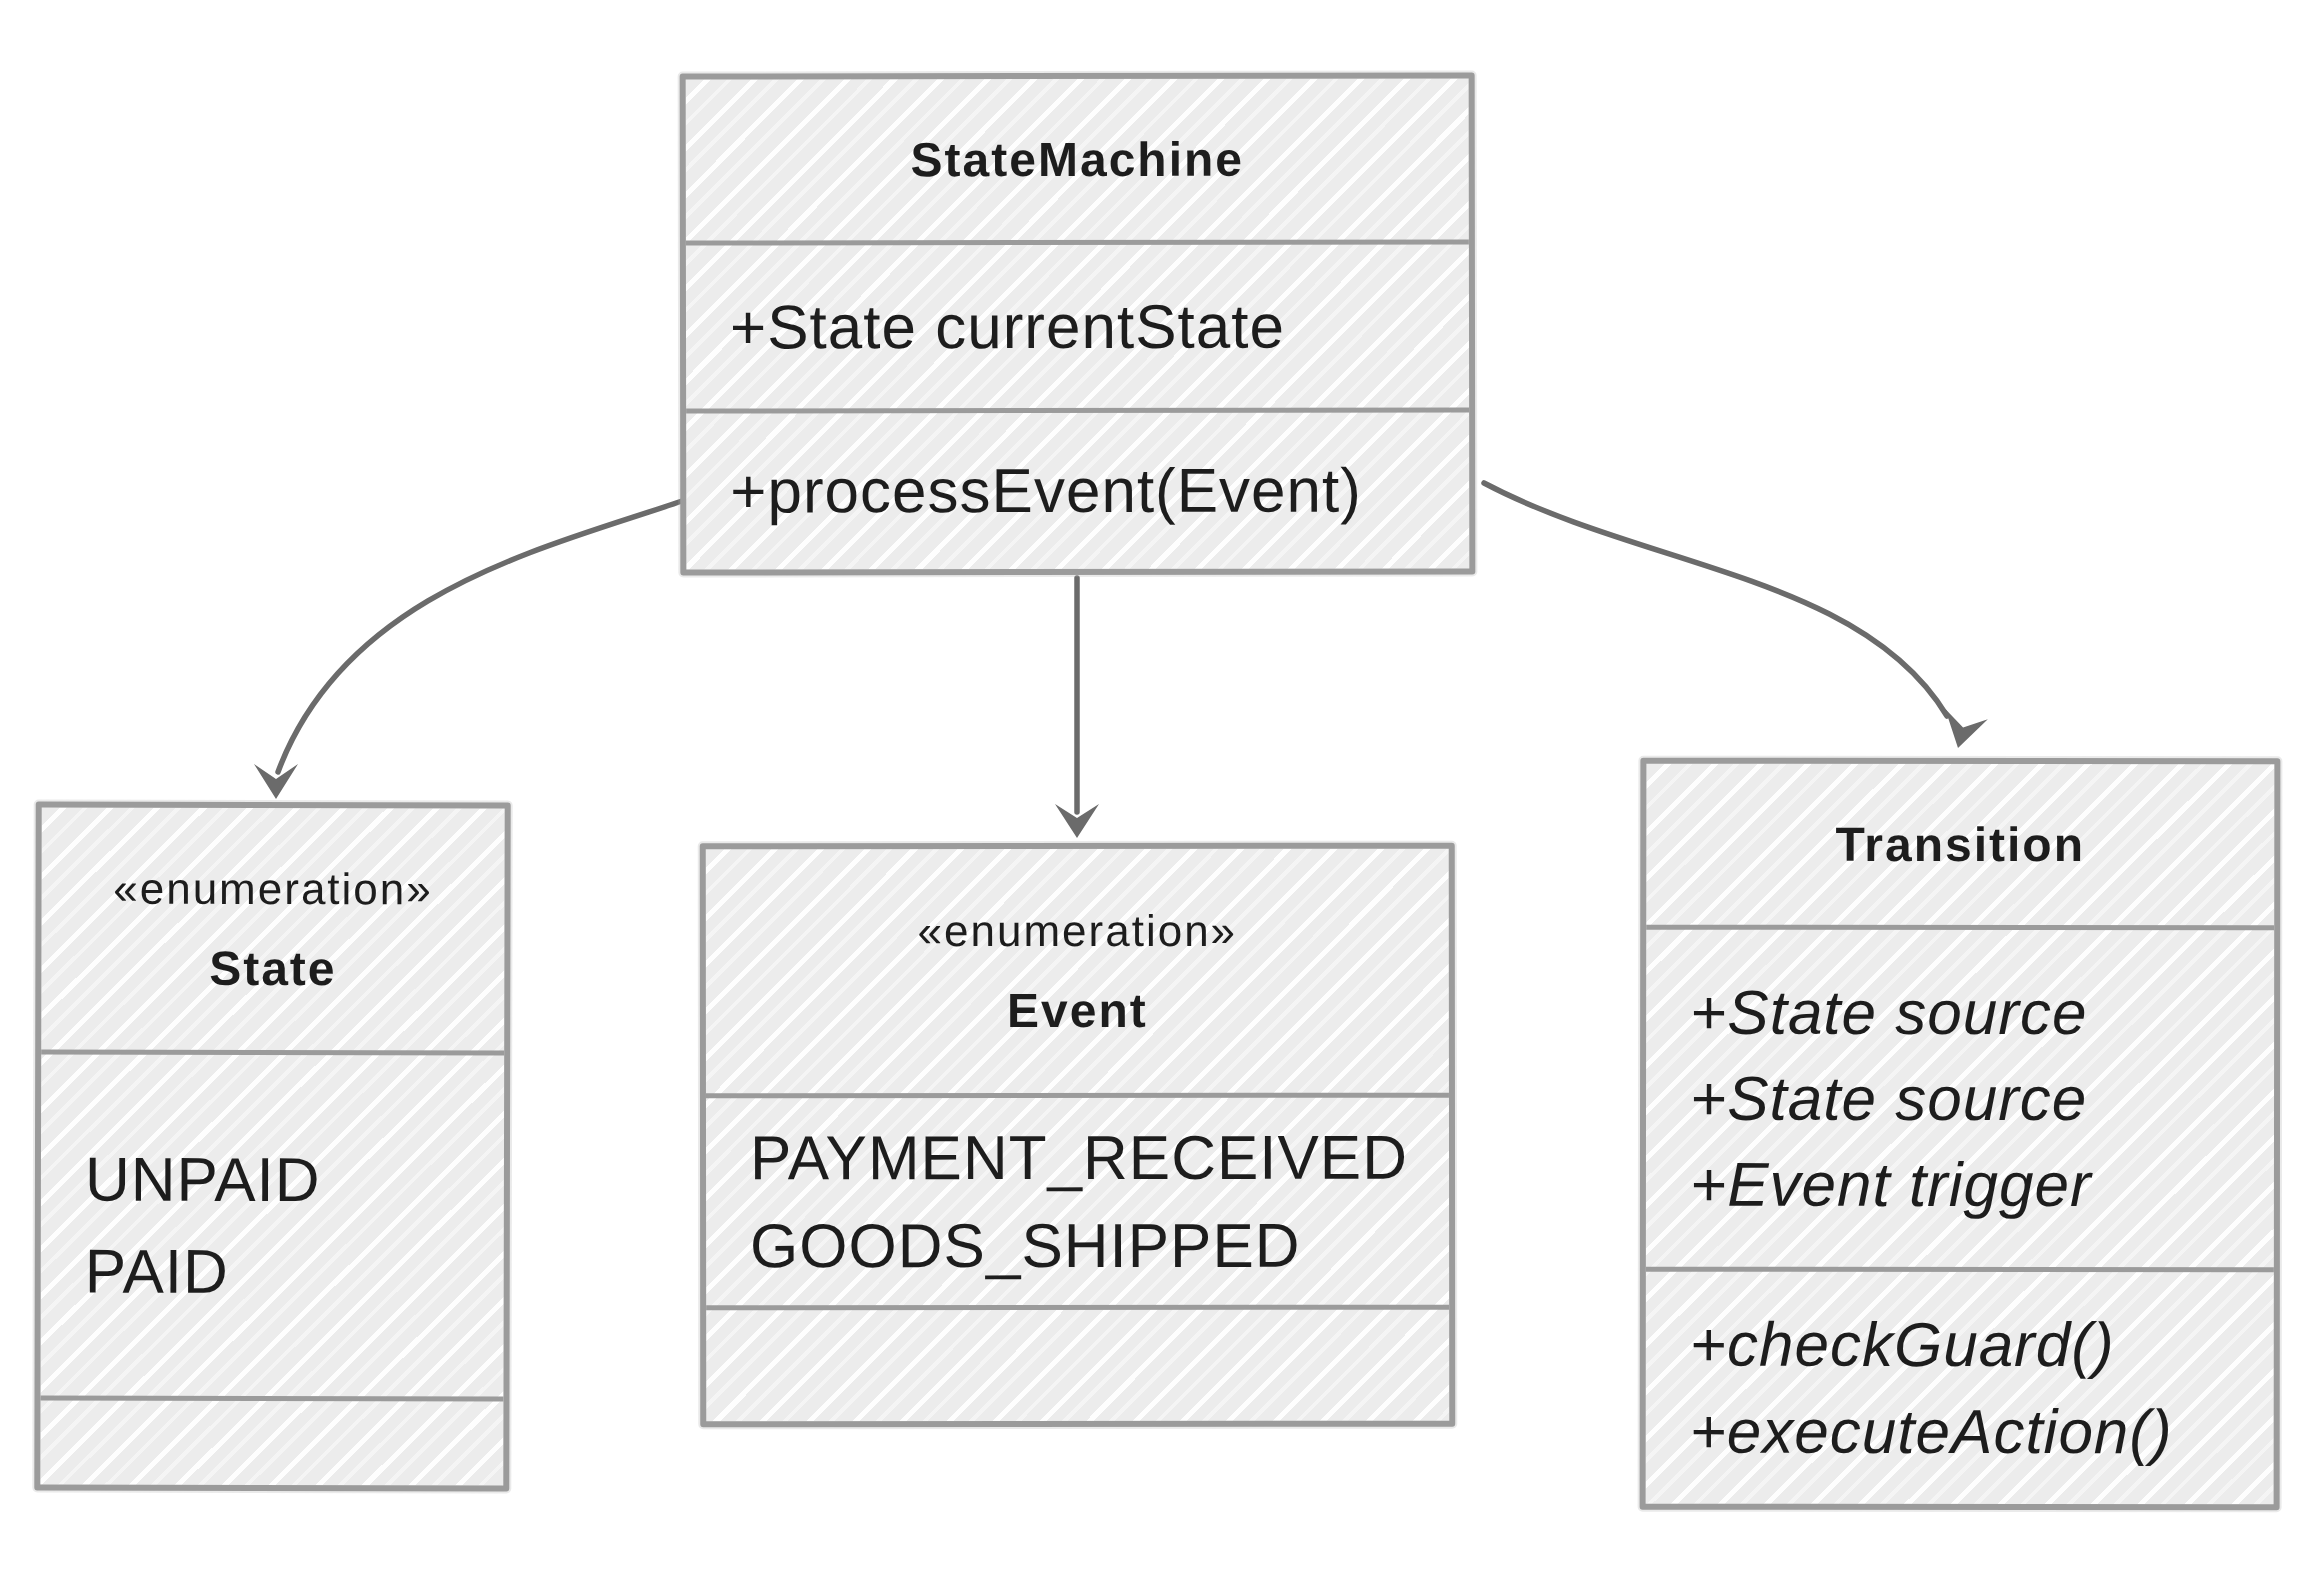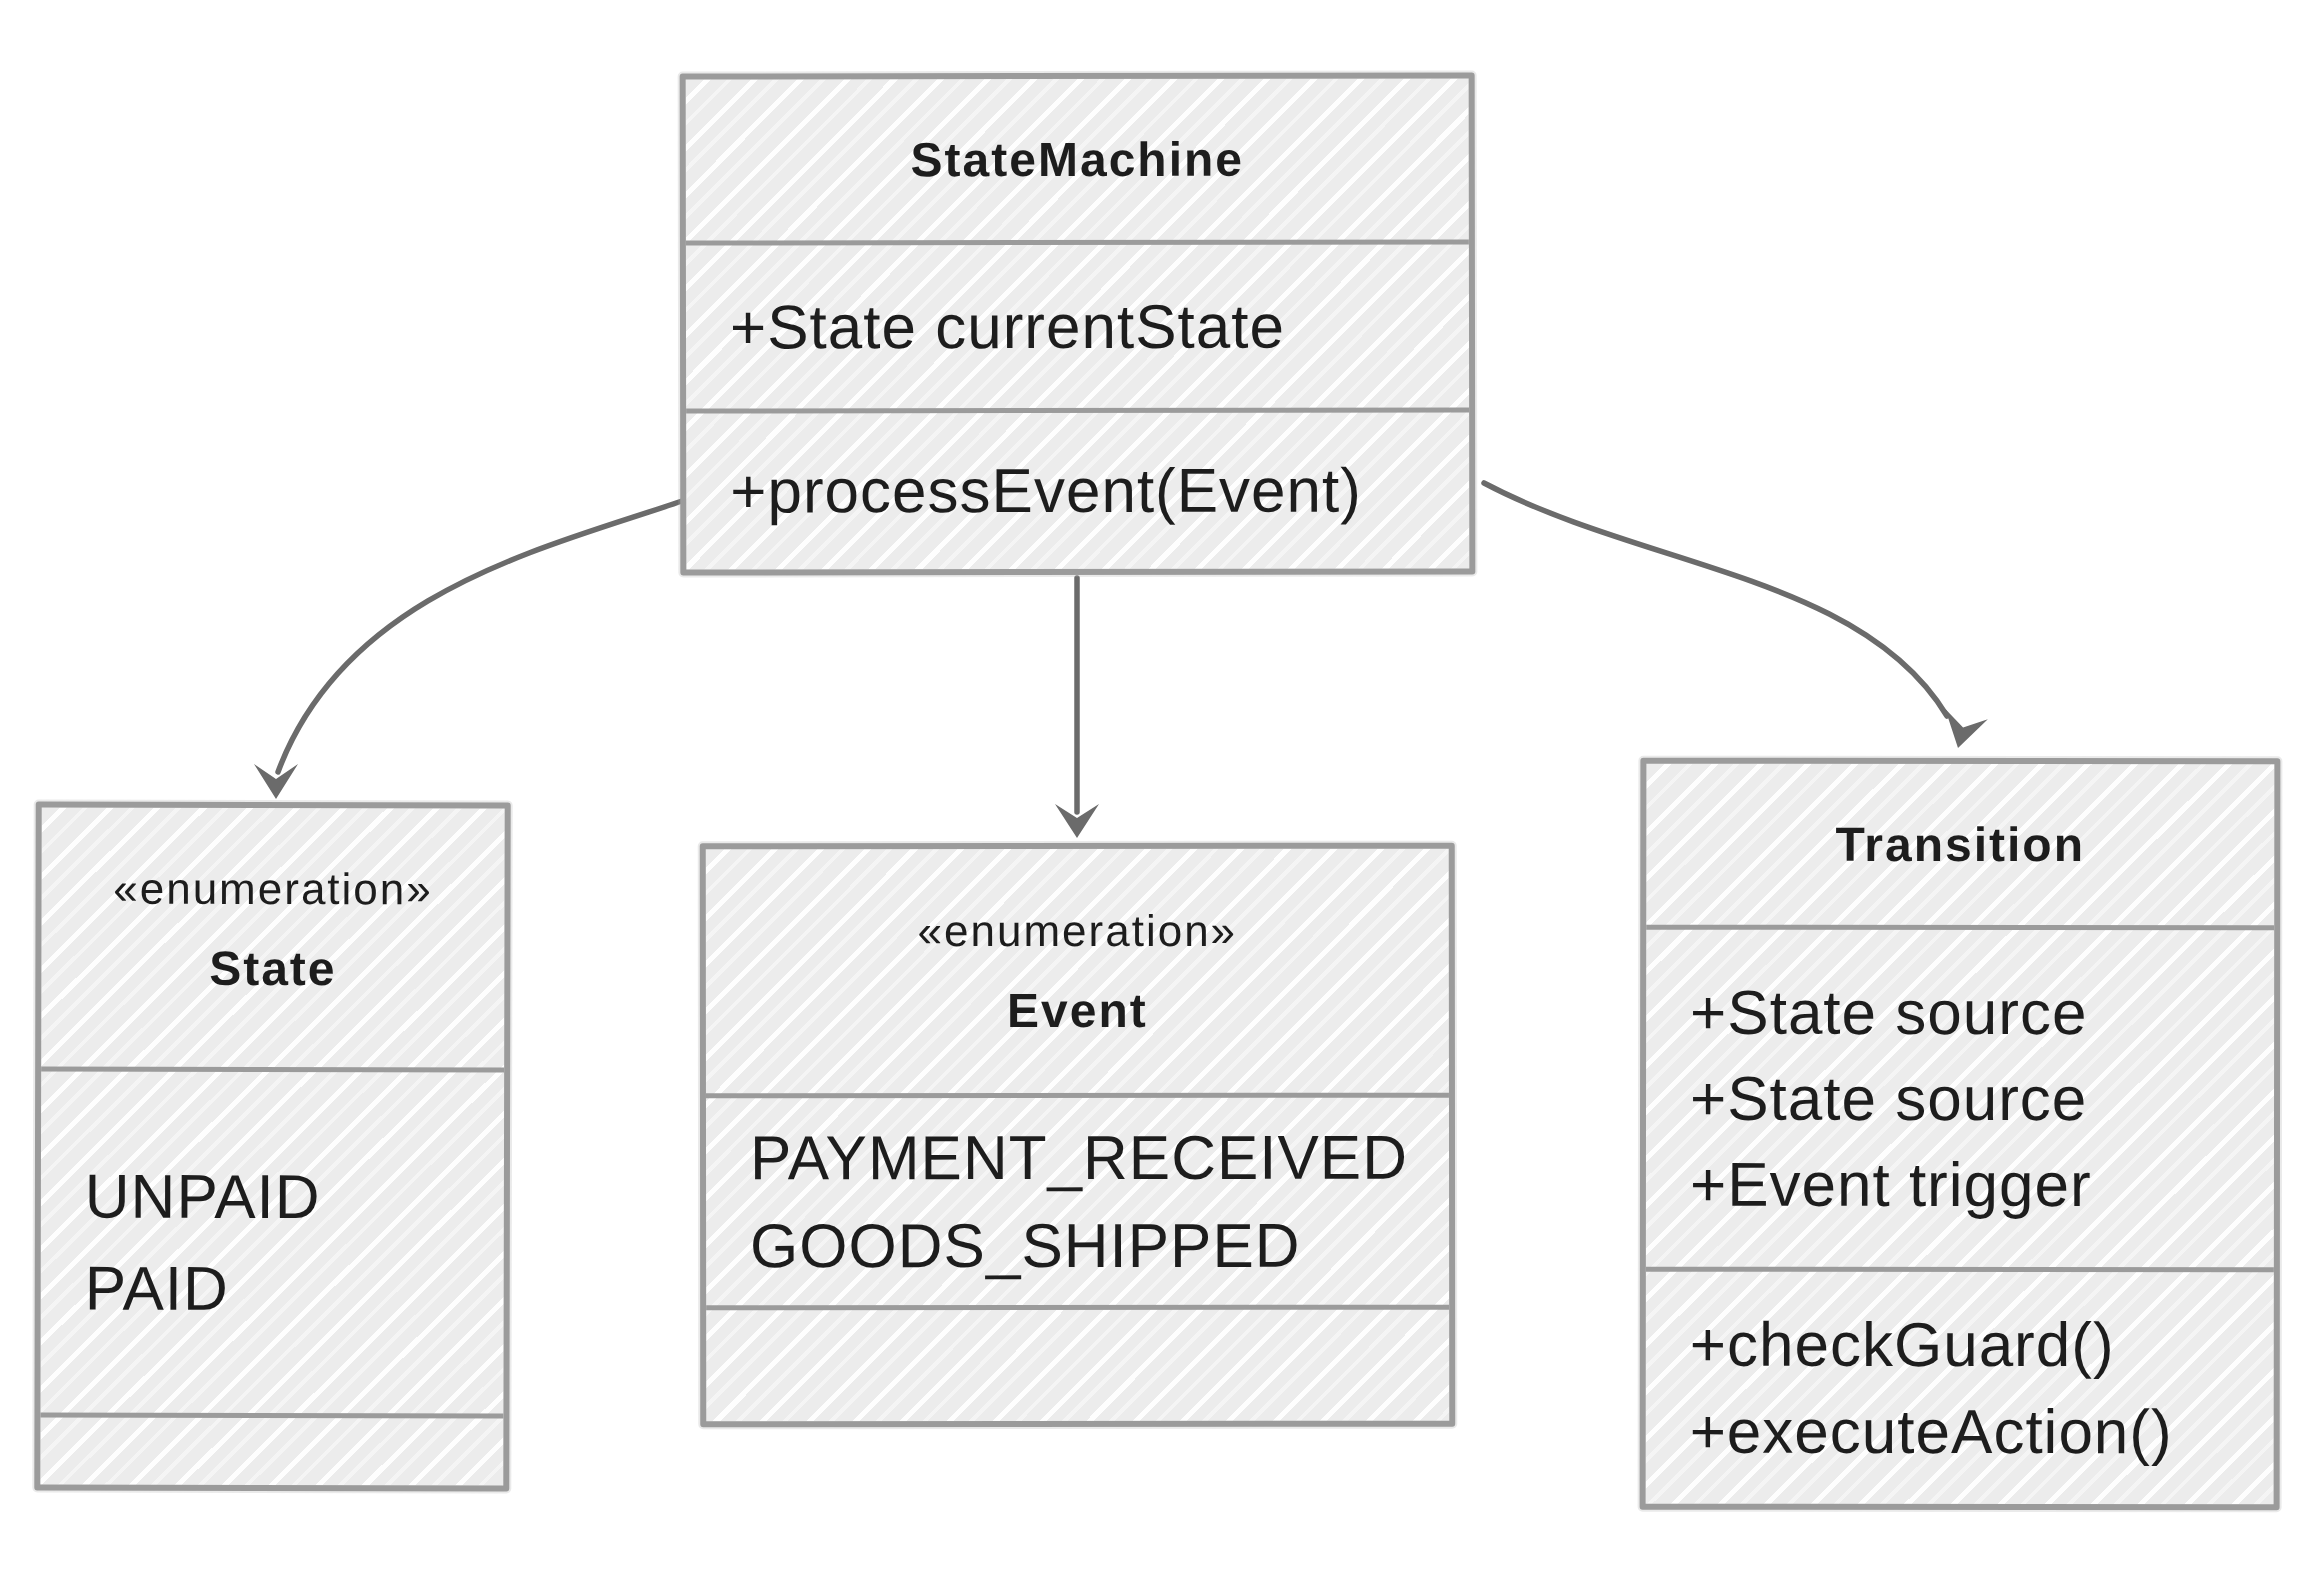--- a/index.html
+++ b/index.html
@@ -36,35 +36,35 @@
   .member{font-size:62px;letter-spacing:1px;white-space:nowrap;}
 
   #box-statemachine{left:680px;top:73px;width:795px;height:502px;transform:rotate(-0.08deg);}
   #box-statemachine .cmp-title{height:161px;}
   #box-statemachine .cmp-attrs{height:168px;}
   #box-statemachine .cmp-methods{flex:1;}
   #box-statemachine .member{line-height:90px;}
 
   #box-state{left:35px;top:802px;width:475px;height:689px;transform:rotate(0.12deg);}
   #box-state .cmp-header{height:242px;}
-  #box-state .cmp-values{height:346px;margin-top:17px;}
+  #box-state .cmp-values{height:346px;}
   #box-state .cmp-empty{flex:1;}
   #box-state .member{line-height:92px;}
 
   #box-event{left:700px;top:843px;width:755px;height:584px;transform:rotate(-0.05deg);}
   #box-event .cmp-header{height:244px;}
   #box-event .cmp-values{height:212px;}
   #box-event .cmp-empty{flex:1;}
   #box-event .member{line-height:88px;}
 
   #box-transition{left:1640px;top:758px;width:640px;height:752px;transform:rotate(0.06deg);}
   #box-transition .cmp-title{height:161px;justify-content:center;}
   #box-transition .cmp-attrs{height:342px;}
   #box-transition .cmp-methods{flex:1;}
-  #box-transition .member{line-height:86px;}
+  #box-transition .member{line-height:86px;font-style:italic;}
   #box-transition .cmp-methods .member{line-height:87px;}
 
   #arrow-layer{position:absolute;left:0;top:0;width:2316px;height:1588px;pointer-events:none;}
   .arrow-path{fill:none;stroke:var(--arrow);stroke-width:5.5px;stroke-linecap:round;}
   .arrow-head{fill:var(--arrow);stroke:none;}
 </style>
 </head>
 <body>
 
 <div id="canvas">

